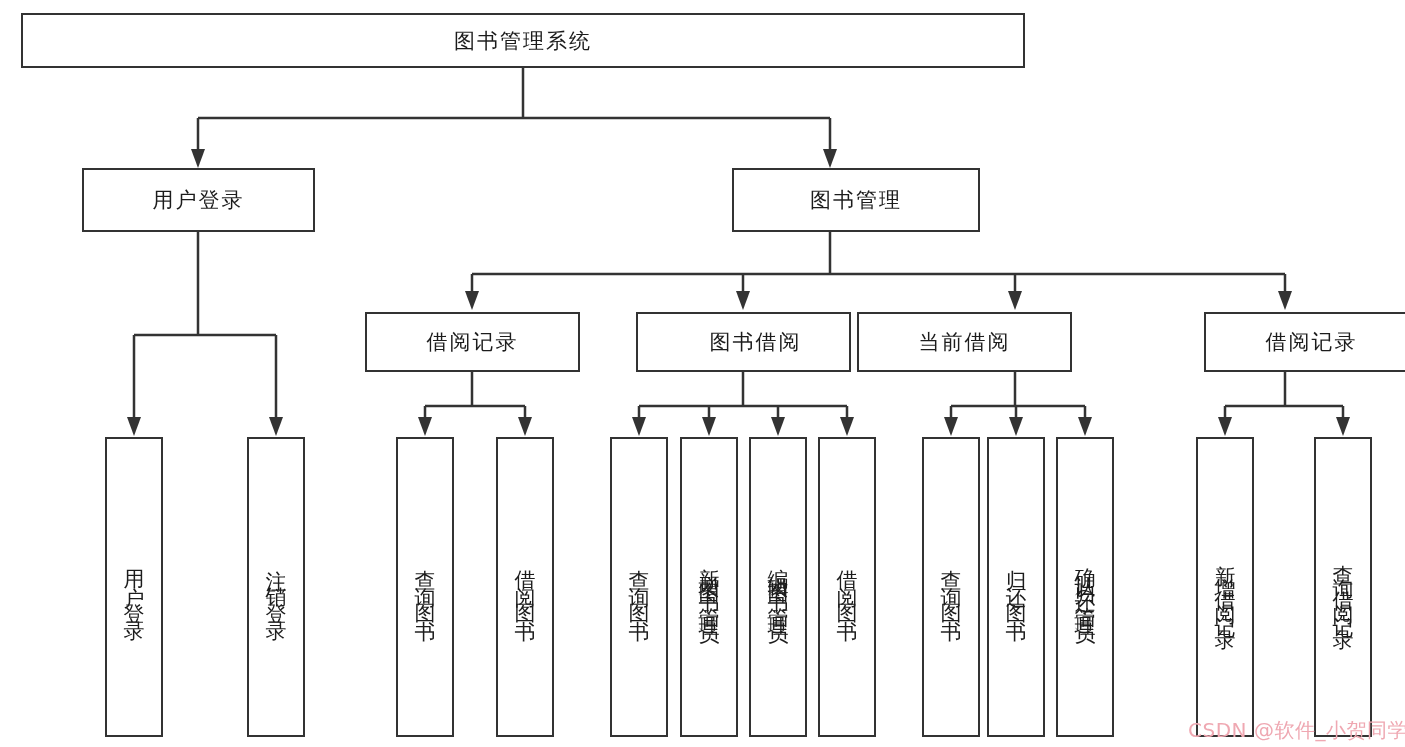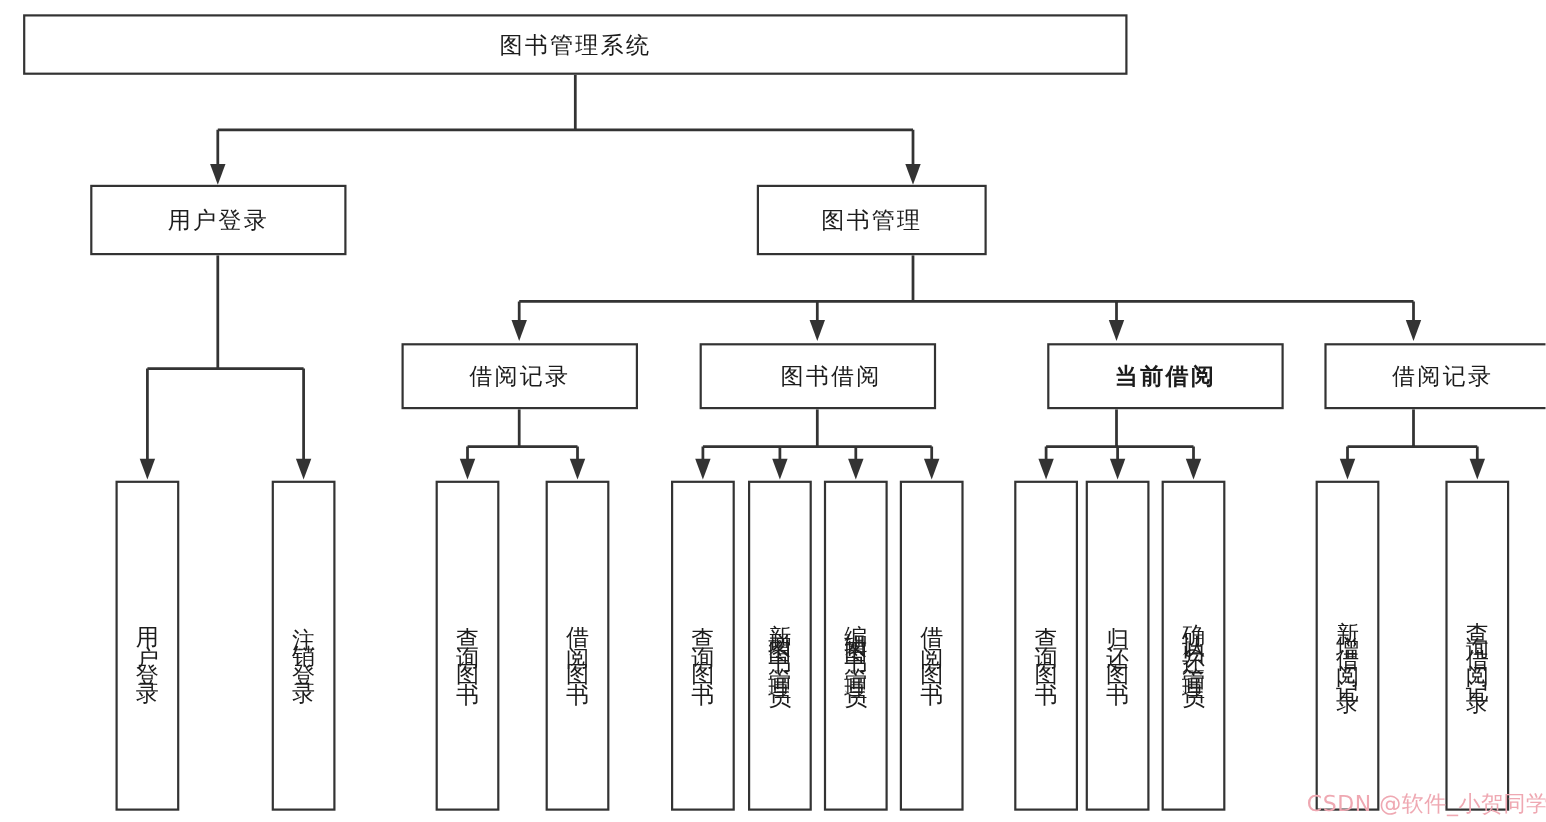--- a/index.html
+++ b/index.html
@@ -28,25 +28,25 @@
   .hbox .label { letter-spacing: 2px; white-space: nowrap; text-align: center; }
   .vbox {
     writing-mode: vertical-lr;
     text-orientation: mixed;
   }
   .vbox .label { white-space: nowrap; }
   
   .root-box   { left: 21px;  top: 13px;  width: 1004px; height: 55px; }
   .lvl2       { top: 168px; height: 64px; }
   .l2-a       { left: 82px;  width: 233px; }
-  .l2-b       { left: 688px; width: 209px; }
+  .l2-b       { left: 732px; width: 248px; }
   .lvl3       { top: 312px; height: 60px; width: 215px; }
   .l3-a       { left: 365px; }
   .l3-b       { left: 636px; padding-left: 24px; }
-  .l3-c       { left: 952px; font-weight: bold; }
+  .l3-c       { left: 857px; }
   .l3-d       { left: 1204px; }
   .leaf       { top: 437px; height: 300px; width: 58px; }
   .lf-1  { left: 105px; }
   .lf-2  { left: 247px; }
   .lf-3  { left: 396px; }
   .lf-4  { left: 496px; }
   .lf-5  { left: 610px; }
   .lf-6  { left: 680px; }
   .lf-7  { left: 749px; }
   .lf-8  { left: 818px; }

